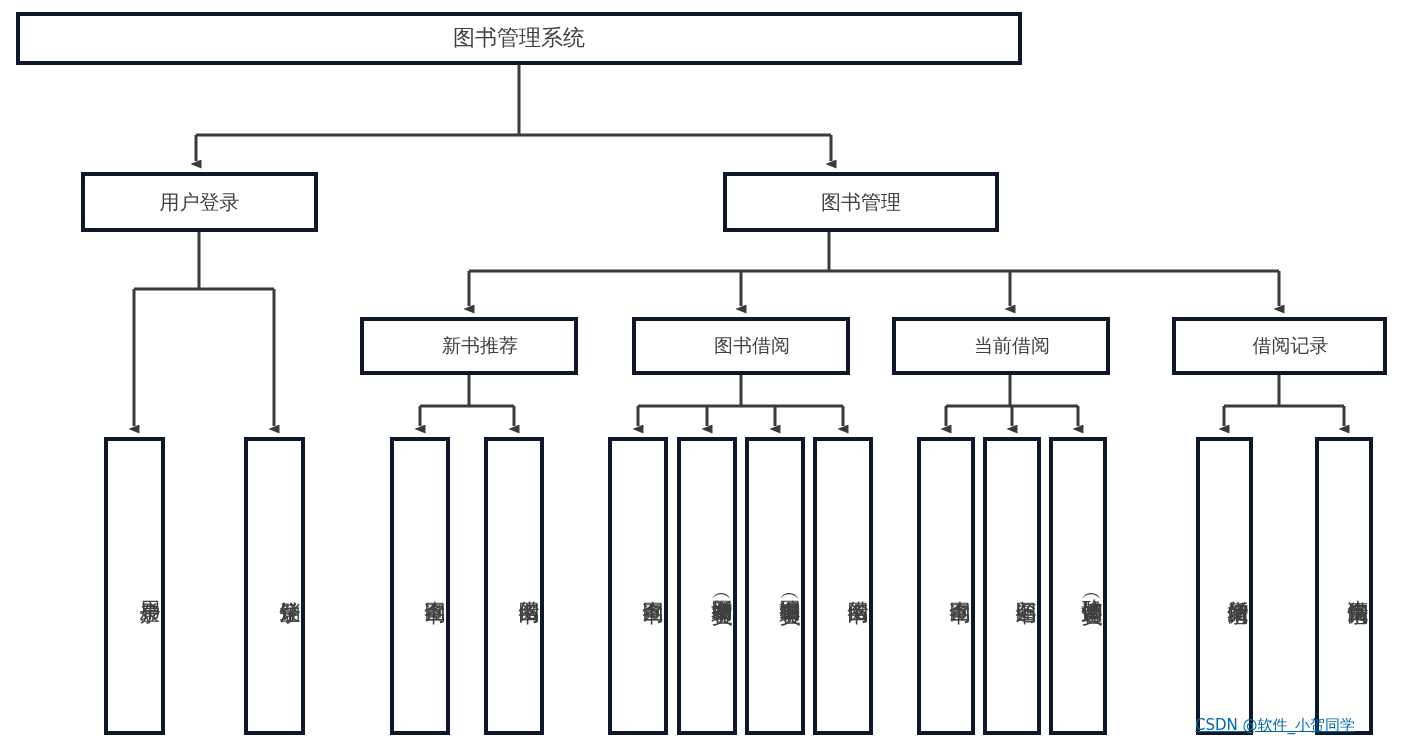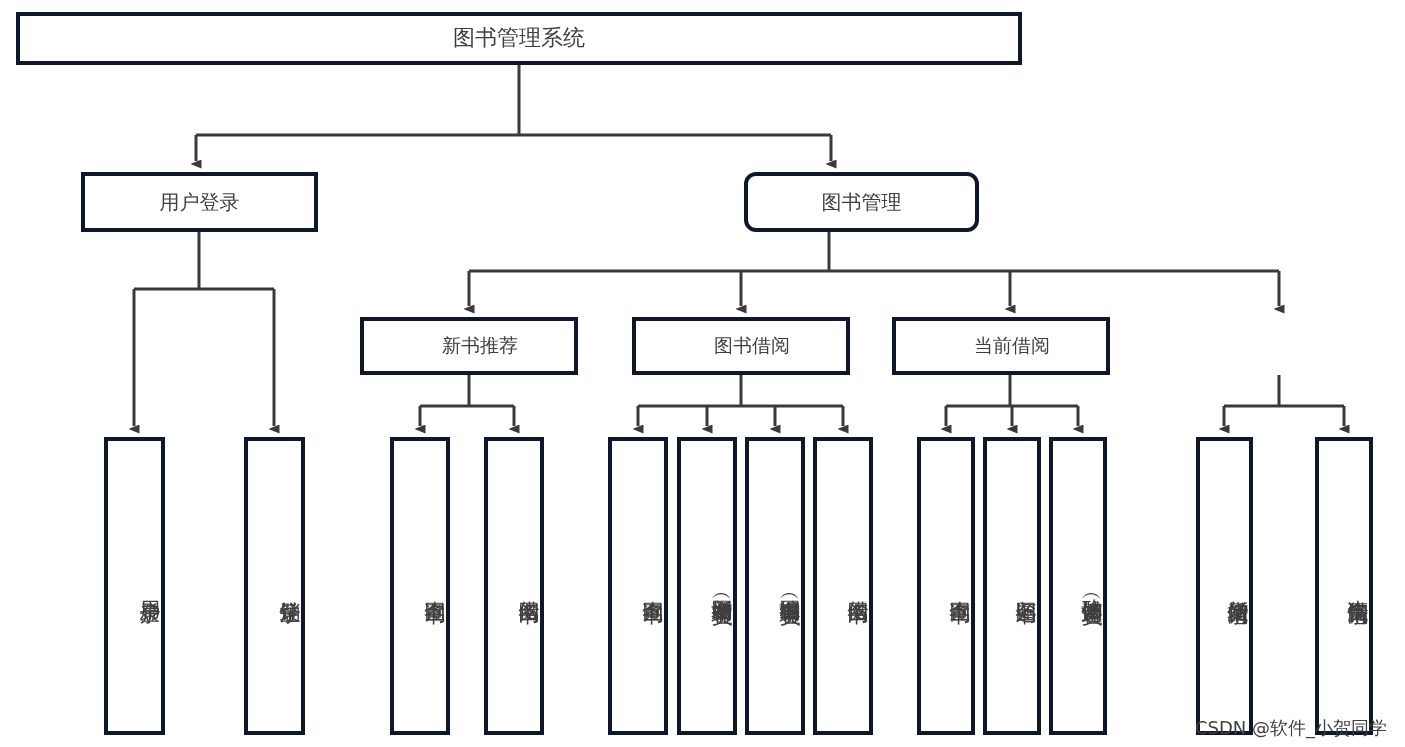--- a/index.html
+++ b/index.html
@@ -49,24 +49,25 @@
     font-size: 21px;
     writing-mode: vertical-rl;
     text-orientation: upright;
     letter-spacing: 1px;
     padding: 6px 0;
     align-items: flex-start;
     justify-content: center;
   }
   .watermark {
     position: absolute;
-    font-size: 18px;
-    color: #404040;
+    font-size: 15px;
+    color: #0369a1;
     white-space: nowrap;
     font-family: "DejaVu Sans", "Liberation Sans", sans-serif;
+    text-decoration: underline;
   }
 </style>
 </head>
 <body>
 
 <div id="canvas">
 
   <svg id="connectors" viewBox="0 0 1405 747" xmlns="http://www.w3.org/2000/svg">
     <defs>
       <marker id="arrow" markerWidth="9" markerHeight="11" refX="1.5" refY="5.5" orient="auto" markerUnits="userSpaceOnUse">
@@ -113,25 +114,26 @@
       <path d="M1279,375 L1279,406"></path>
       <path d="M1224,406 L1344,406"></path>
       <path d="M1224,406 L1224,426" marker-end="url(#arrow)"></path>
       <path d="M1344,406 L1344,426" marker-end="url(#arrow)"></path>
     </g>
   </svg>
 
   <div class="node root" style="left: 16px; top: 12px; width: 1006px; height: 53px;">图书管理系统</div>
 
   <div class="node lvl1" style="left: 81px; top: 172px; width: 237px; height: 60px;">用户登录</div>
-  <div class="node lvl1" style="left: 744px; top: 172px; width: 235px; height: 60px; border-radius: 12px;">图书管理</div>
+  <div class="node lvl1" style="left: 723px; top: 172px; width: 276px; height: 60px;">图书管理</div>
 
   <div class="node lvl2" style="left: 360px; top: 317px; width: 218px; height: 58px;">新书推荐</div>
   <div class="node lvl2" style="left: 632px; top: 317px; width: 218px; height: 58px;">图书借阅</div>
   <div class="node lvl2" style="left: 892px; top: 317px; width: 218px; height: 58px;">当前借阅</div>
+  <div class="node lvl2" style="left: 1172px; top: 317px; width: 215px; height: 58px;">借阅记录</div>
 
   <div class="node leaf" style="left: 104px; top: 437px; width: 61px; height: 298px;">用户登录</div>
   <div class="node leaf" style="left: 244px; top: 437px; width: 61px; height: 298px;">注销登录</div>
   <div class="node leaf" style="left: 390px; top: 437px; width: 60px; height: 298px;">查询图书</div>
   <div class="node leaf" style="left: 484px; top: 437px; width: 60px; height: 298px;">借阅图书</div>
   <div class="node leaf" style="left: 608px; top: 437px; width: 60px; height: 298px;">查询图书</div>
   <div class="node leaf" style="left: 677px; top: 437px; width: 60px; height: 298px;">新增图书（管理员）</div>
   <div class="node leaf" style="left: 745px; top: 437px; width: 60px; height: 298px;">编辑图书（管理员）</div>
   <div class="node leaf" style="left: 813px; top: 437px; width: 60px; height: 298px;">借阅图书</div>
   <div class="node leaf" style="left: 917px; top: 437px; width: 58px; height: 298px;">查询图书</div>

